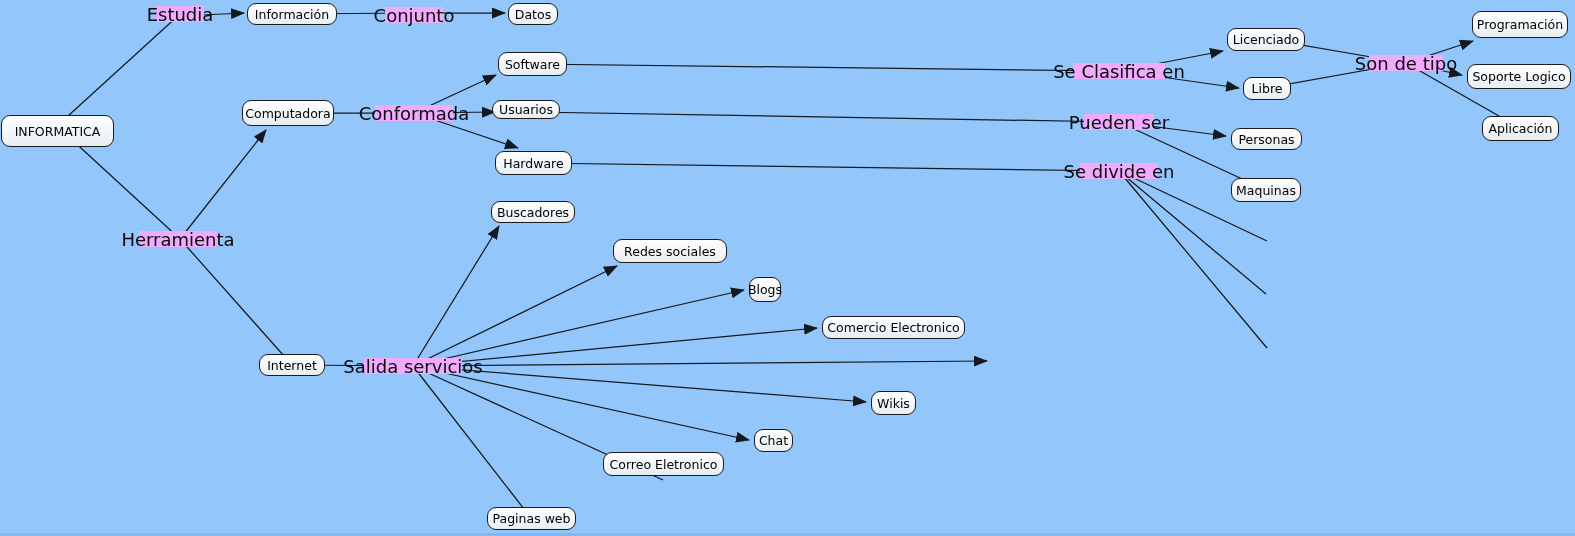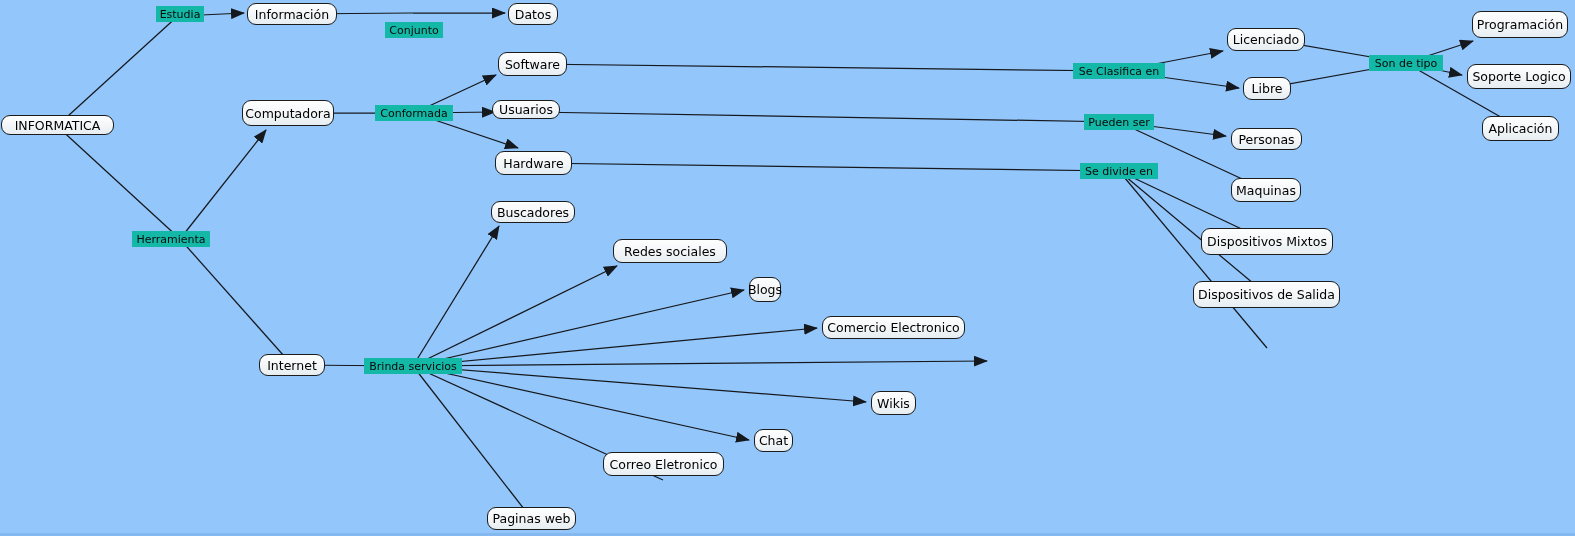--- a/index.html
+++ b/index.html
@@ -17,22 +17,22 @@
     background:linear-gradient(180deg,#fdfefe 0%,#f3f6f8 55%,#e6edf1 100%);
     border:1.4px solid #1c1c1c;
     border-radius:9px;
     font-size:12.5px;color:#000;
     white-space:nowrap;
     box-sizing:border-box;
   }
   .linklabel{
     position:absolute;
     display:flex;align-items:center;justify-content:center;
-    background:#14b8a6;
-    font-size:11px;color:#0a0a0a;
+    background:#f0abfc;
+    font-size:18px;color:#0a0a0a;
     white-space:nowrap;
     box-sizing:border-box;
   }
   .bottom-strip{
     position:absolute;left:0;bottom:0;width:1575px;height:3px;
     background:#84b9ef;
   }
   line{stroke:#15181d;stroke-width:1.25;}
 </style>
 </head>
@@ -79,50 +79,48 @@
     <line x1="1119" y1="122" x2="1226" y2="136" marker-end="url(#arr)"></line>
     <line x1="413" y1="366" x2="499" y2="226" marker-end="url(#arr)"></line>
     <line x1="413" y1="366" x2="617" y2="266" marker-end="url(#arr)"></line>
     <line x1="413" y1="366" x2="744" y2="290" marker-end="url(#arr)"></line>
     <line x1="413" y1="366" x2="817" y2="328" marker-end="url(#arr)"></line>
     <line x1="413" y1="366" x2="987" y2="361" marker-end="url(#arr)"></line>
     <line x1="413" y1="366" x2="866" y2="402" marker-end="url(#arr)"></line>
     <line x1="413" y1="366" x2="749" y2="440" marker-end="url(#arr)"></line>
   </svg>
 
-  <div class="concept" style="left:1px;top:115px;width:113px;height:20px">INFORMATICA</div>
+  <div class="concept" style="left:1px;top:115px;width:113px;height:32px">INFORMATICA</div>
   <div class="concept" style="left:247px;top:3px;width:90px;height:22px">Información</div>
   <div class="concept" style="left:508px;top:3px;width:50px;height:22px">Datos</div>
   <div class="concept" style="left:242px;top:100px;width:92px;height:26px">Computadora</div>
   <div class="concept" style="left:498px;top:52px;width:69px;height:24px">Software</div>
   <div class="concept" style="left:492px;top:100px;width:68px;height:19px">Usuarios</div>
   <div class="concept" style="left:495px;top:151px;width:77px;height:24px">Hardware</div>
   <div class="concept" style="left:1227px;top:28px;width:78px;height:23px">Licenciado</div>
   <div class="concept" style="left:1243px;top:77px;width:48px;height:23px">Libre</div>
   <div class="concept" style="left:1472px;top:11px;width:96px;height:27px">Programación</div>
   <div class="concept" style="left:1467px;top:64px;width:104px;height:25px">Soporte Logico</div>
   <div class="concept" style="left:1482px;top:116px;width:77px;height:25px">Aplicación</div>
   <div class="concept" style="left:1231px;top:128px;width:71px;height:22px">Personas</div>
   <div class="concept" style="left:1231px;top:178px;width:70px;height:24px">Maquinas</div>
-  <div class="concept" style="left:1201px;top:228px;width:132px;height:27px">Dispositivos Mixtos</div>
-  <div class="concept" style="left:1193px;top:281px;width:147px;height:27px">Dispositivos de Salida</div>
   <div class="concept" style="left:259px;top:354px;width:66px;height:22px">Internet</div>
   <div class="concept" style="left:491px;top:201px;width:84px;height:22px">Buscadores</div>
   <div class="concept" style="left:613px;top:239px;width:114px;height:24px">Redes sociales</div>
   <div class="concept" style="left:749px;top:277px;width:32px;height:25px">Blogs</div>
   <div class="concept" style="left:822px;top:316px;width:143px;height:23px">Comercio Electronico</div>
   <div class="concept" style="left:871px;top:391px;width:45px;height:24px">Wikis</div>
   <div class="concept" style="left:754px;top:429px;width:39px;height:23px">Chat</div>
   <div class="concept" style="left:603px;top:452px;width:121px;height:24px">Correo Eletronico</div>
   <div class="concept" style="left:487px;top:507px;width:89px;height:23px">Paginas web</div>
 
   <div class="linklabel" style="left:156px;top:6px;width:48px;height:16px">Estudia</div>
-  <div class="linklabel" style="left:385px;top:22px;width:58px;height:16px">Conjunto</div>
+  <div class="linklabel" style="left:385px;top:7px;width:58px;height:16px">Conjunto</div>
   <div class="linklabel" style="left:375px;top:105px;width:78px;height:16px">Conformada</div>
-  <div class="linklabel" style="left:132px;top:231px;width:78px;height:16px">Herramienta</div>
+  <div class="linklabel" style="left:139px;top:231px;width:78px;height:16px">Herramienta</div>
   <div class="linklabel" style="left:1073px;top:63px;width:92px;height:16px">Se Clasifica en</div>
   <div class="linklabel" style="left:1369px;top:55px;width:74px;height:16px">Son de tipo</div>
   <div class="linklabel" style="left:1084px;top:114px;width:70px;height:16px">Pueden ser</div>
   <div class="linklabel" style="left:1080px;top:163px;width:78px;height:16px">Se divide en</div>
-  <div class="linklabel" style="left:364px;top:358px;width:98px;height:16px">Brinda servicios</div>
+  <div class="linklabel" style="left:364px;top:358px;width:98px;height:16px">Salida servicios</div>
 
   <div class="bottom-strip"></div>
 </div>
 
 </body></html>

